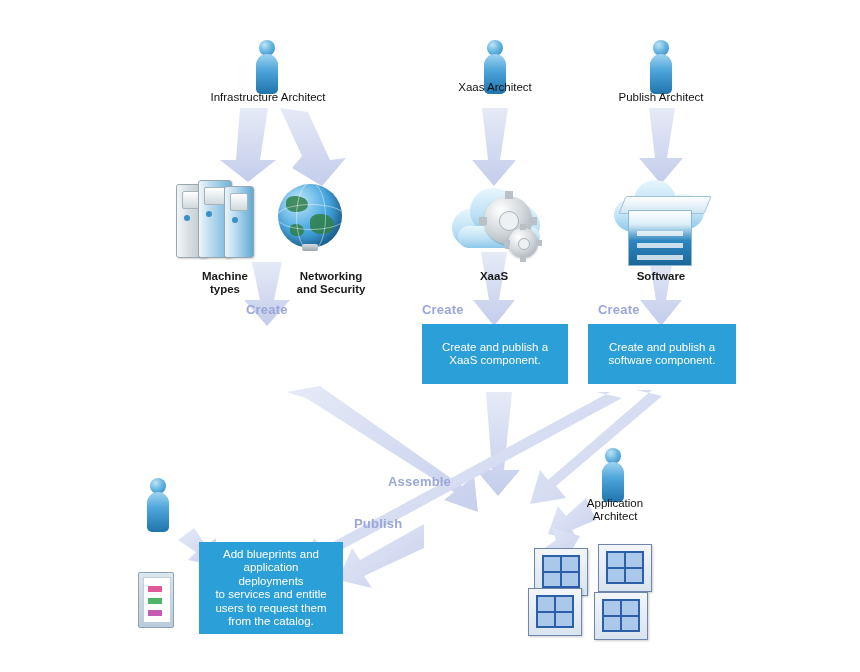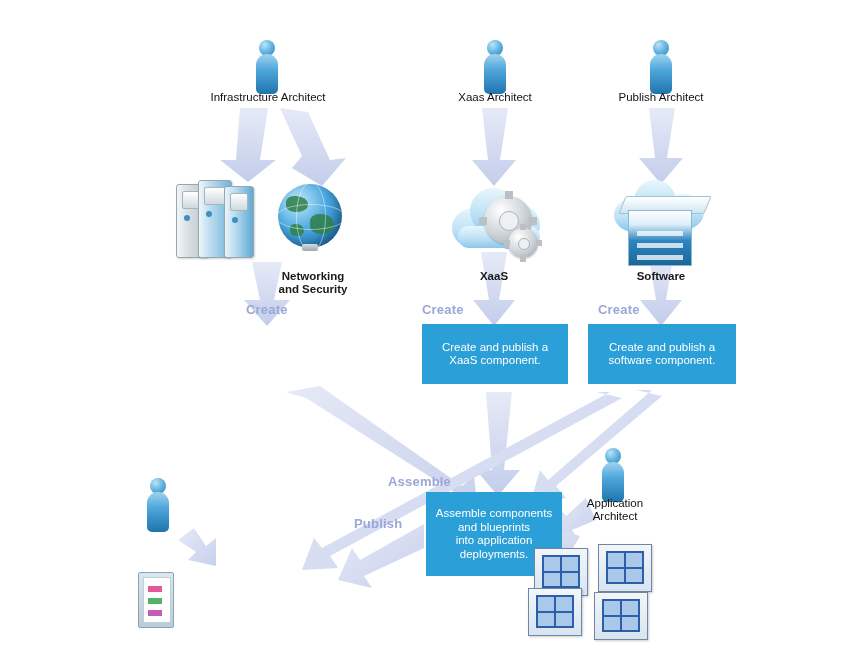--- a/index.html
+++ b/index.html
@@ -214,21 +214,21 @@
   <div class="node person" style="left:252px;top:40px;">
     <div class="head"></div>
     <div class="body"></div>
   </div>
   <div class="actor-label" style="left:180px;top:91px;width:176px;">Infrastructure Architect</div>
 
   <div class="node person" style="left:480px;top:40px;">
     <div class="head"></div>
     <div class="body"></div>
   </div>
-  <div class="actor-label" style="left:412px;top:91px;width:166px;">Xaas Architect</div>
+  <div class="actor-label" style="left:412px;top:81px;width:166px;">Xaas Architect</div>
 
   <div class="node person" style="left:646px;top:40px;">
     <div class="head"></div>
     <div class="body"></div>
   </div>
   <div class="actor-label" style="left:578px;top:91px;width:166px;">Publish Architect</div>
 
   <div class="node person" style="left:598px;top:448px;">
     <div class="head"></div>
     <div class="body"></div>
@@ -256,32 +256,34 @@
     </div>
     <div class="srv s2 blueface">
       <div class="slot"></div>
       <div class="led"></div>
     </div>
     <div class="srv s1" style="left:48px;top:8px;width:28px;height:70px;background:linear-gradient(90deg,#eaf5fb 0%,#b5d9ee 40%,#5fa9d6 100%);">
       <div class="slot"></div>
       <div class="led"></div>
     </div>
   </div>
+  <div class="caption" style="left:172px;top:270px;width:106px;white-space:pre-line;">Machine
+types</div>
 
   <div class="node globe" style="left:278px;top:184px;">
     <div class="ball">
       <div class="land" style="left:8px;top:12px;width:22px;height:16px;"></div>
       <div class="land" style="left:32px;top:30px;width:24px;height:20px;"></div>
       <div class="land" style="left:12px;top:40px;width:14px;height:12px;"></div>
       <div class="meridian" style="left:18px;top:-2px;width:28px;height:68px;"></div>
       <div class="meridian" style="left:-2px;top:20px;width:68px;height:24px;"></div>
     </div>
     <div class="stand"></div>
   </div>
-  <div class="caption" style="left:260px;top:270px;width:106px;white-space:pre-line;">Networking
+  <div class="caption" style="left:278px;top:270px;width:106px;white-space:pre-line;">Networking
 and Security</div>
 
   <div class="node cloud" style="left:452px;top:186px;width:96px;height:66px;">
     <div class="c1" style="left:0;top:22px;width:44px;height:40px;"></div>
     <div class="c2" style="left:18px;top:2px;width:46px;height:46px;"></div>
     <div class="c3" style="left:44px;top:18px;width:44px;height:42px;"></div>
     <div class="c4" style="left:6px;top:40px;width:82px;height:22px;border-radius:12px;"></div>
   </div>
   <div class="node gear" style="left:484px;top:196px;width:48px;height:48px;">
     <div class="hole" style="left:15px;top:15px;width:18px;height:18px;"></div>
@@ -317,24 +319,26 @@
   <div class="verb" style="left:246px;top:302px;">Create</div>
   <div class="verb" style="left:422px;top:302px;">Create</div>
   <div class="verb" style="left:598px;top:302px;">Create</div>
   <div class="verb" style="left:388px;top:474px;">Assemble</div>
   <div class="verb" style="left:354px;top:516px;">Publish</div>
 
   <div class="box" style="left:422px;top:324px;width:146px;height:60px;">Create and publish a
 XaaS component.</div>
   <div class="box" style="left:588px;top:324px;width:148px;height:60px;">Create and publish a
 software component.</div>
-  <div class="box" style="left:426px;top:492px;width:136px;height:84px;">Assemble components
-and blueprints
-into application
-deployments.</div>
+  <div class="box" style="left:199px;top:542px;width:144px;height:92px;">Add blueprints and
+application
+deployments
+to services and entitle
+users to request them
+from the catalog.</div>
 
   <div class="node tiles" style="left:528px;top:544px;">
     <div class="tile" style="left:6px;top:4px;">
       <div class="inner">
         <div class="cellx"></div>
         <div class="cellx"></div>
         <div class="cellx"></div>
         <div class="cellx"></div>
       </div>
     </div>

